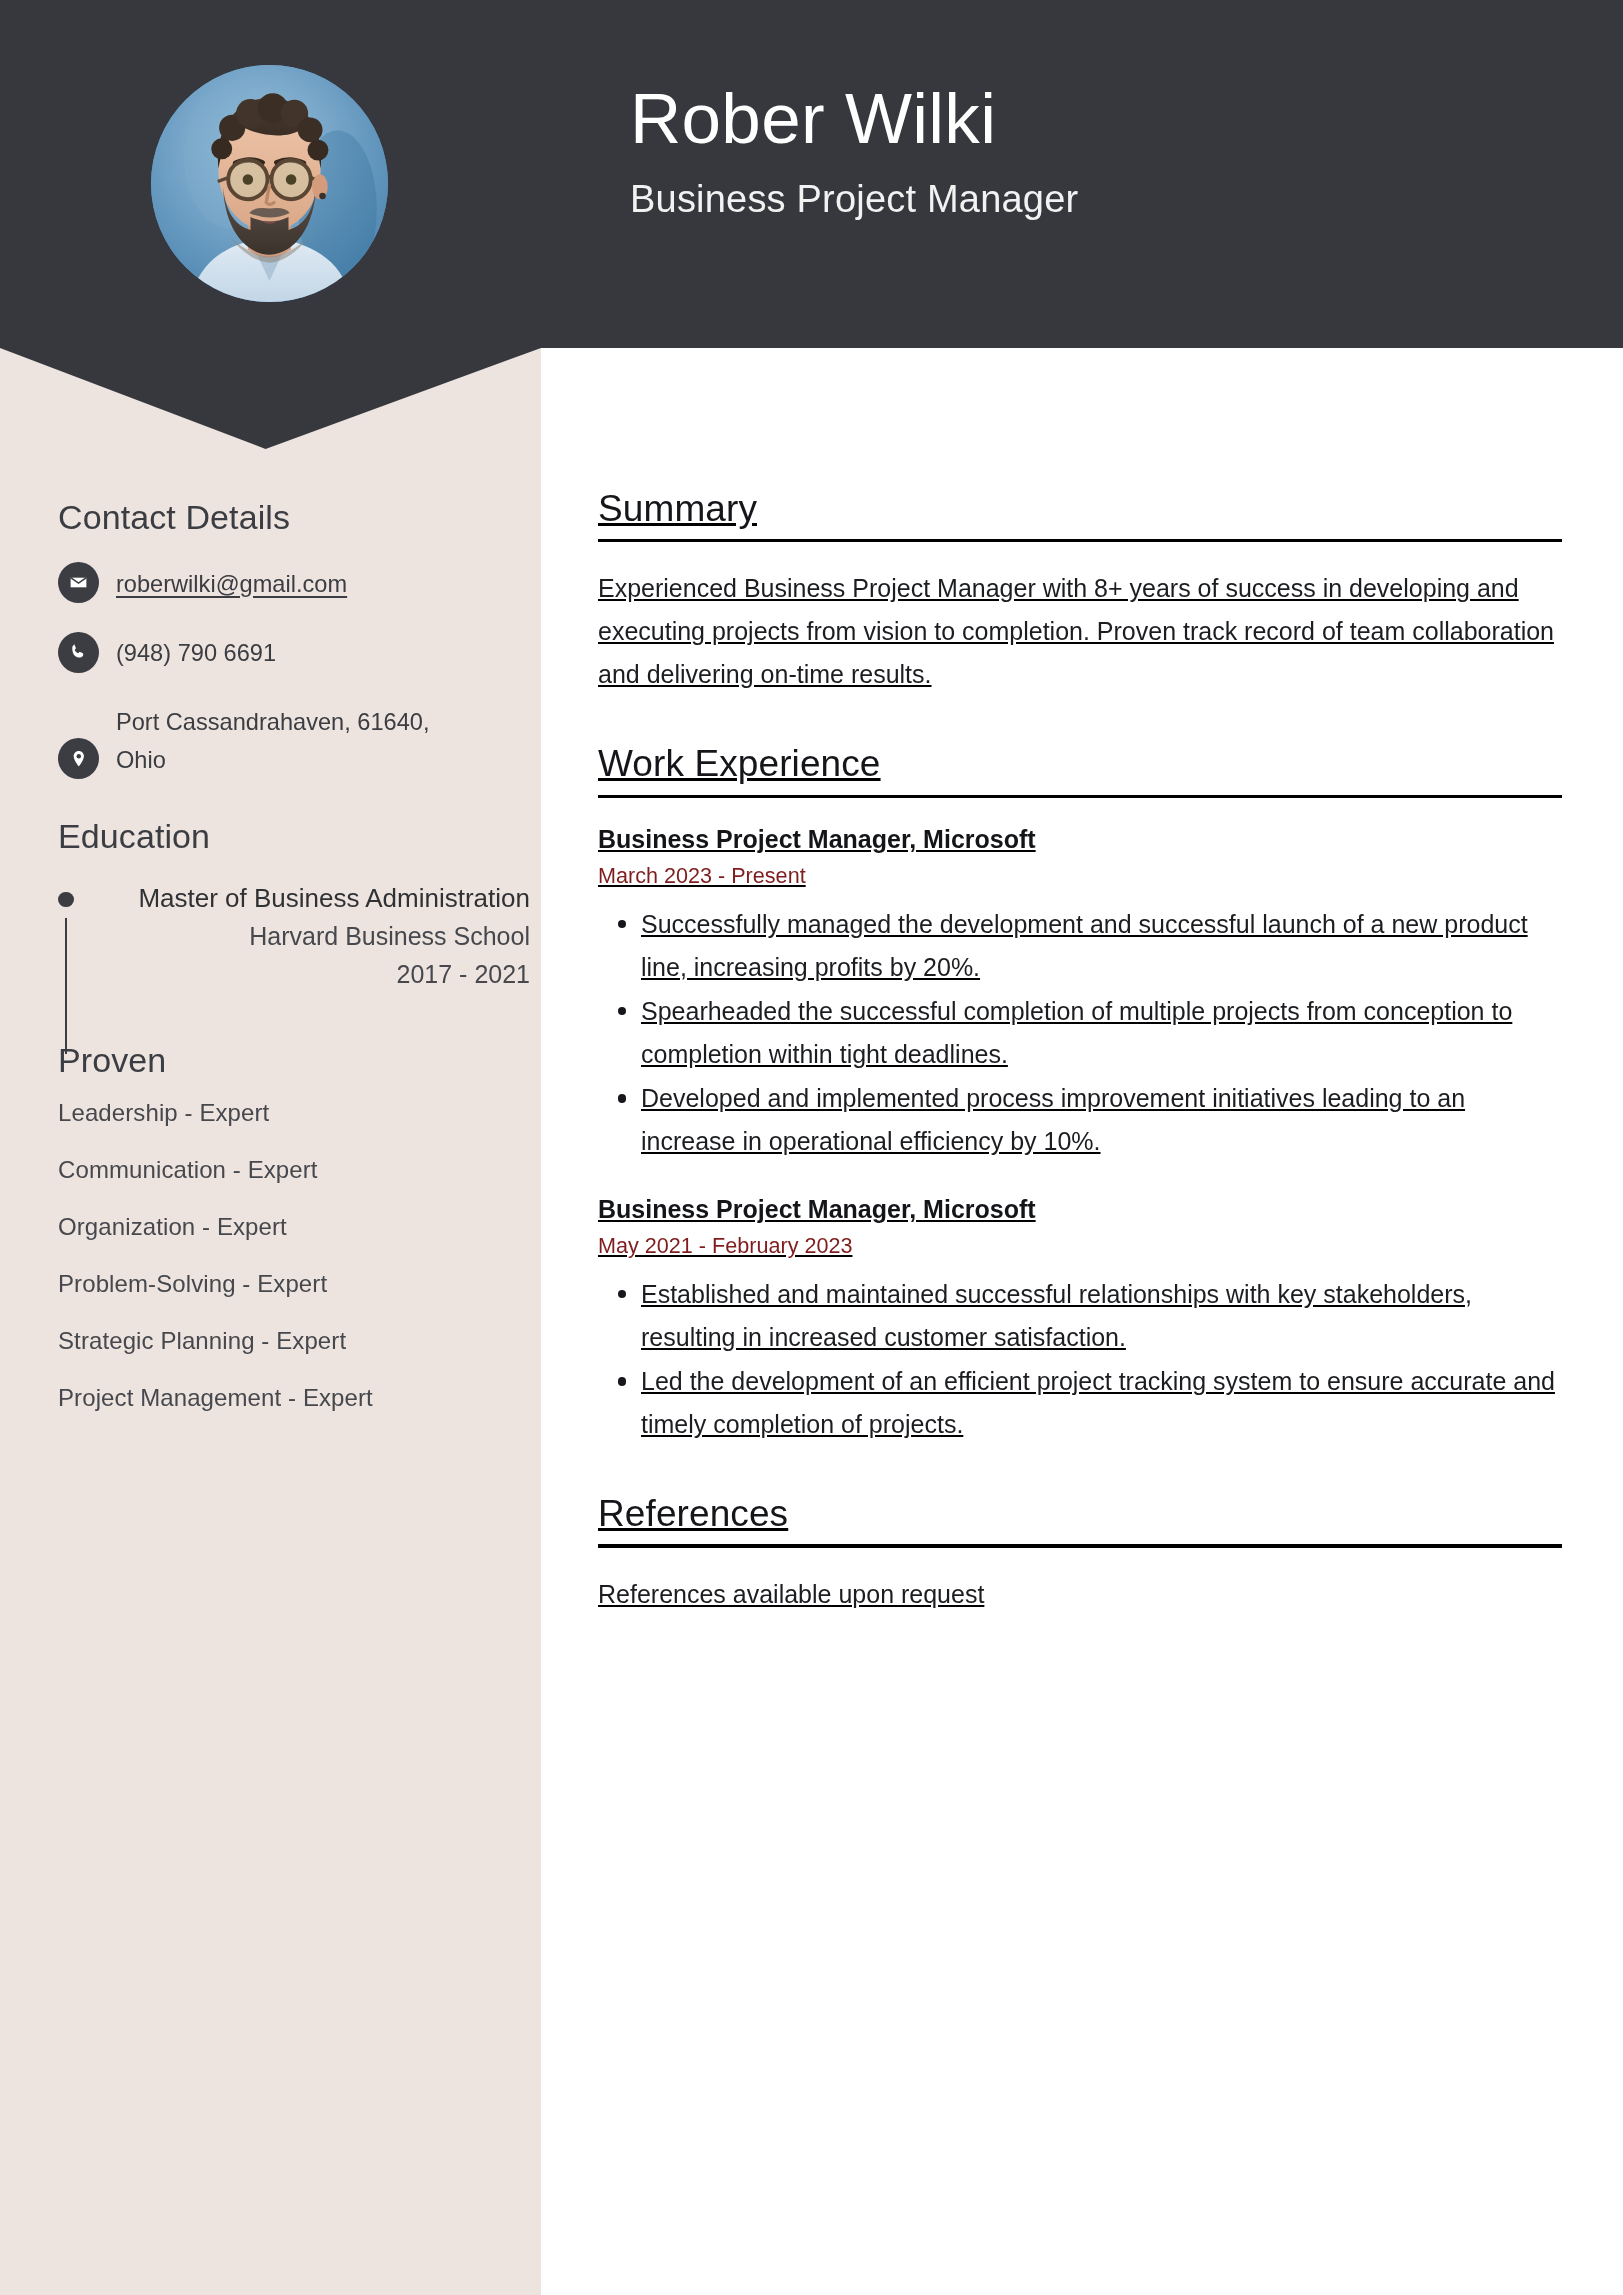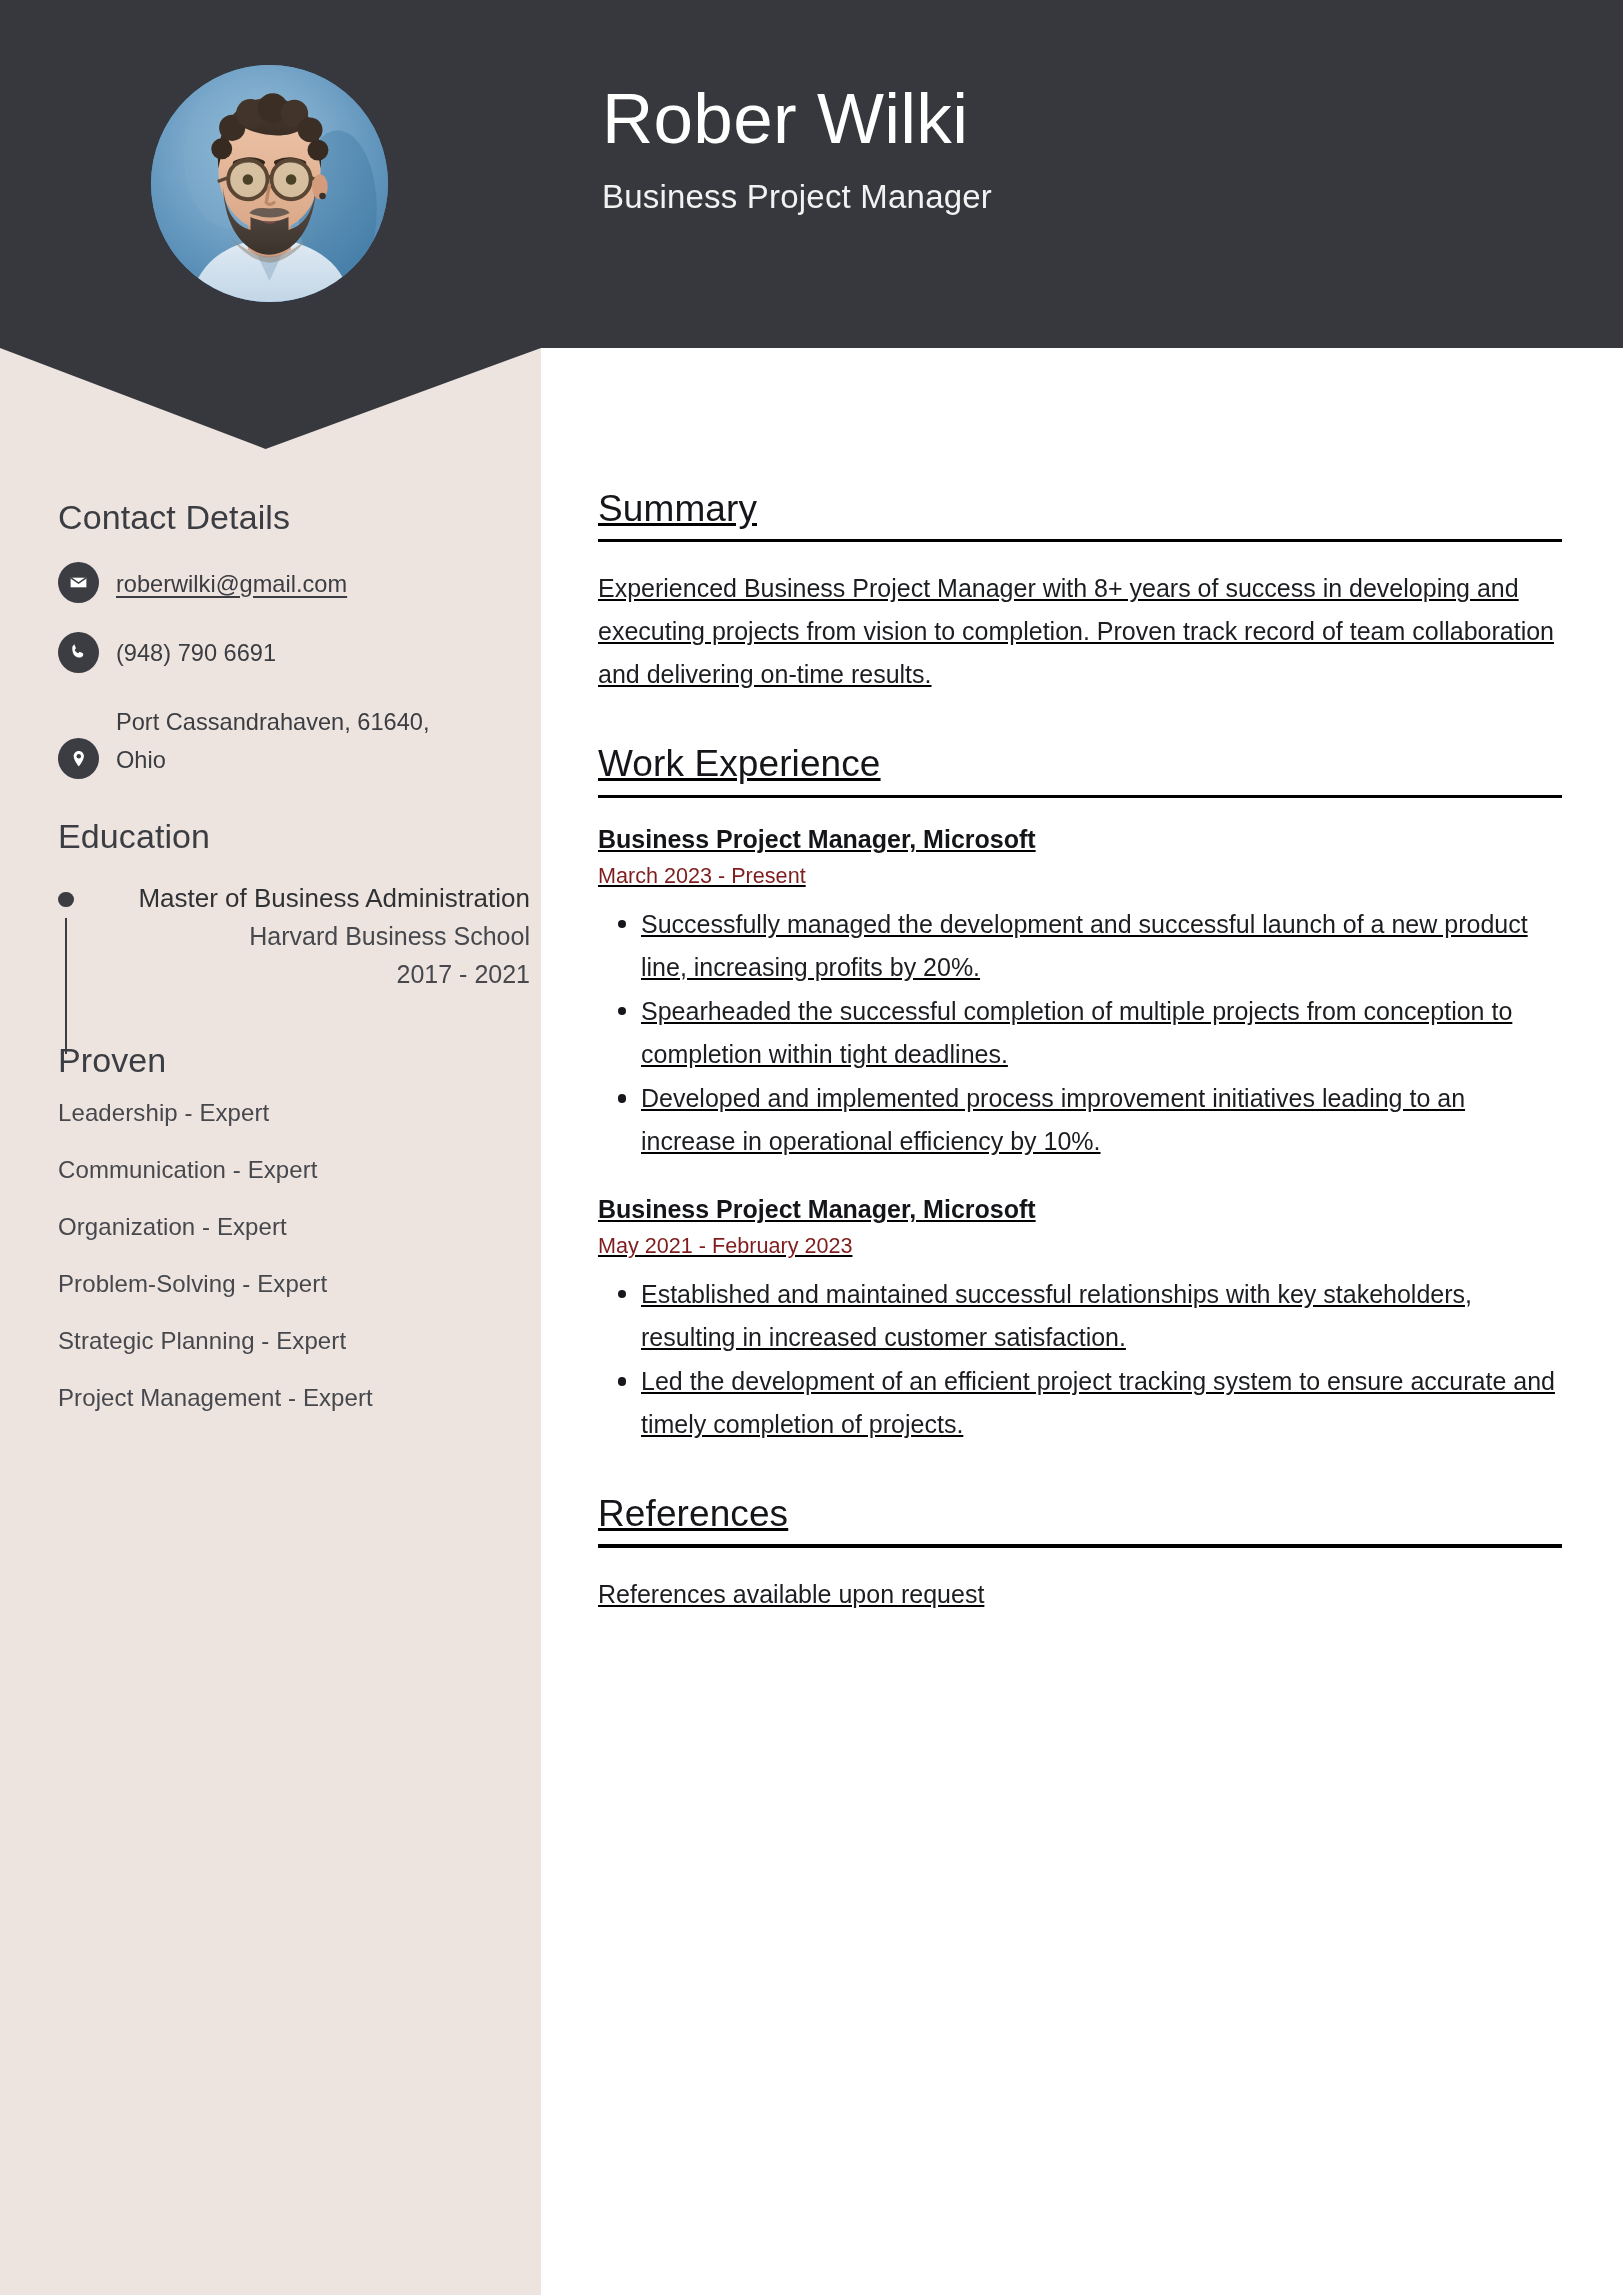--- a/index.html
+++ b/index.html
@@ -41,34 +41,34 @@
     width:237px; height:237px;
     border-radius:50%;
     overflow:hidden;
     z-index:4;
     background:#5b8fb9;
   }
   #avatar svg { display:block; width:100%; height:100%; }
 
   
   #name-block {
-    position:absolute; left:602px; top:79px;
+    position:absolute; left:630px; top:79px;
     z-index:5;
   }
   #full-name {
     font-size:71px;
     font-weight:300;
     color:#ffffff;
     letter-spacing:0.3px;
     line-height:1.12;
     white-space:nowrap;
   }
   #job-title {
     margin-top:19.6px;
-    font-size:33px;
+    font-size:38px;
     font-weight:300;
     color:#f2f2f2;
     letter-spacing:0.2px;
     white-space:nowrap;
   }
 
   
   #sidebar-content {
     position:absolute; left:0; top:498px;
     width:588px;

